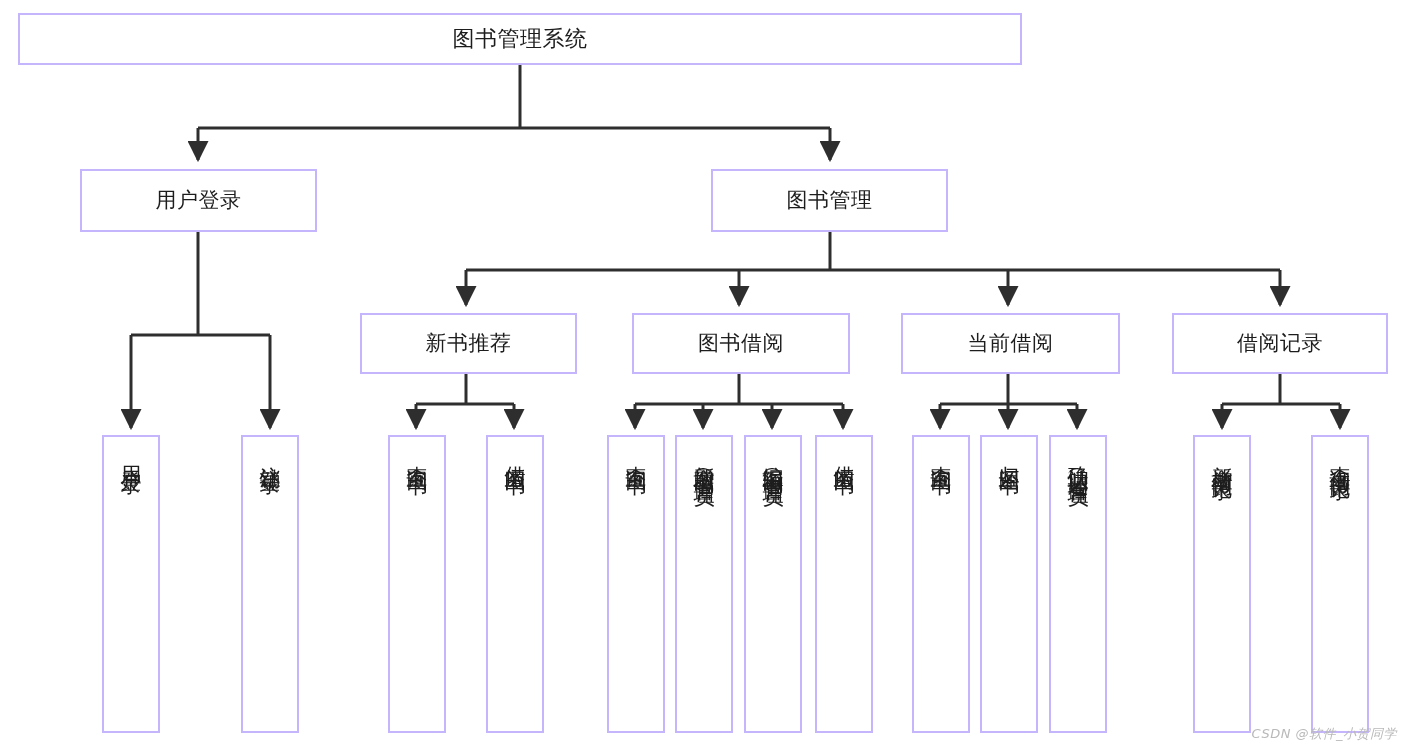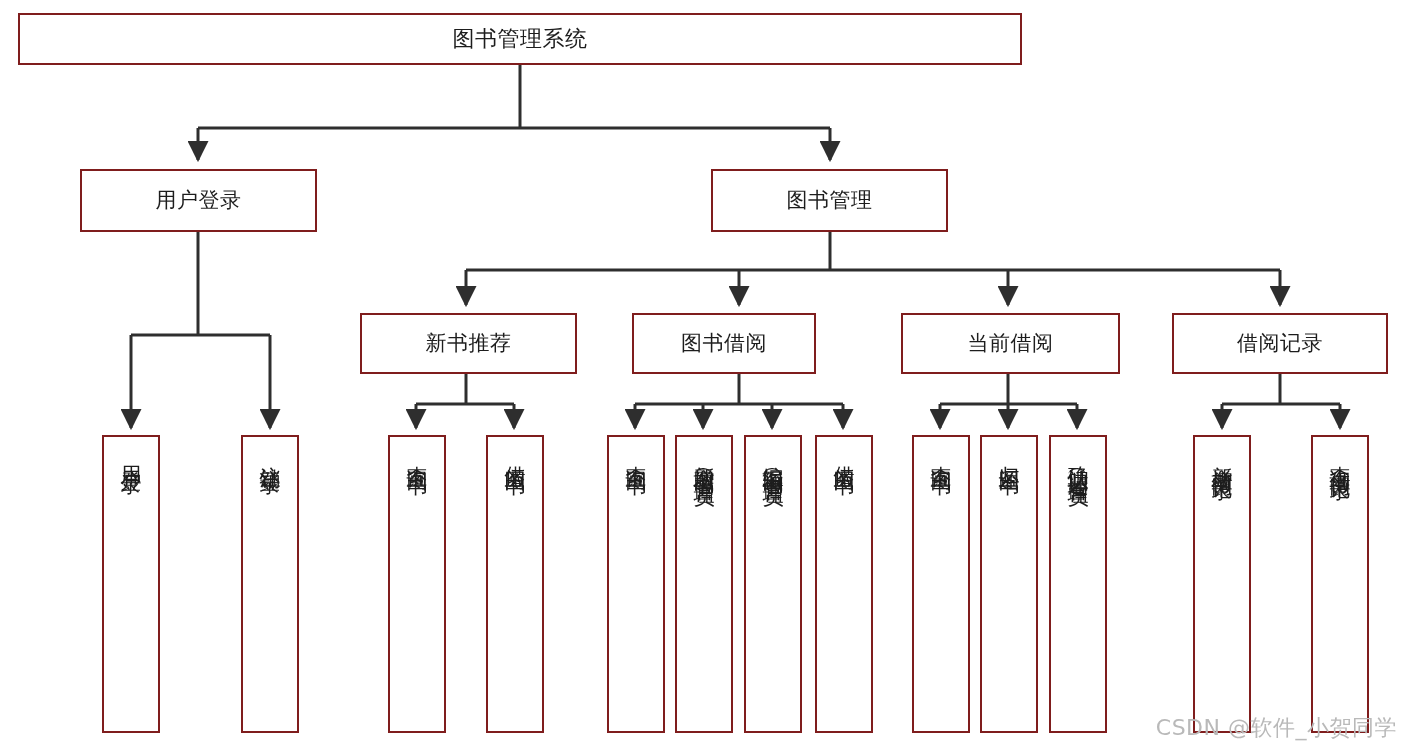--- a/index.html
+++ b/index.html
@@ -13,21 +13,21 @@
   #canvas{position:relative;width:1405px;height:747px;}
 
   
   #wires{position:absolute;left:0;top:0;width:1405px;height:747px;}
 
   
   .node{
     position:absolute;
     box-sizing:border-box;
     background:#ffffff;
-    border:2px solid #7f1d1d;
+    border:2px solid #c4b5fd;
     display:flex;
     align-items:center;
     justify-content:center;
     color:#1d1d1d;
   }
   .node .label{
     display:block;
     text-align:center;
     line-height:1.18;
     white-space:nowrap;
@@ -54,25 +54,26 @@
     line-height:1.05;
     letter-spacing:3px;
     white-space:nowrap;
   }
 
   
   #watermark{
     position:absolute;
     right:8px;
     bottom:4px;
-    font-size:22px;
+    font-size:13px;
     color:#b9b9b9;
     letter-spacing:.5px;
     white-space:nowrap;
     pointer-events:none;
+    font-style:italic;
   }
 </style>
 </head>
 <body>
 
 <div id="canvas">
 
   <svg id="wires" viewBox="0 0 1405 747" xmlns="http://www.w3.org/2000/svg">
     <defs>
       <marker id="arrow" viewBox="0 0 10 10" refX="9" refY="5" markerWidth="7" markerHeight="7" orient="auto-start-reverse">
@@ -132,21 +133,21 @@
   </div>
 
   <div class="node h-node" style="left:360px;top:313px;width:217px;height:61px;">
     <span class="label">新书推荐</span>
   </div>
 
   <div class="node h-node" style="left:711px;top:169px;width:237px;height:63px;">
     <span class="label">图书管理</span>
   </div>
 
-  <div class="node h-node" style="left:632px;top:313px;width:184px;height:61px;">
+  <div class="node h-node" style="left:632px;top:313px;width:218px;height:61px;">
     <span class="label">图书借阅</span>
   </div>
 
   <div class="node h-node" style="left:1172px;top:313px;width:216px;height:61px;">
     <span class="label">借阅记录</span>
   </div>
 
   <div class="node h-node" style="left:901px;top:313px;width:219px;height:61px;">
     <span class="label">当前借阅</span>
   </div>

